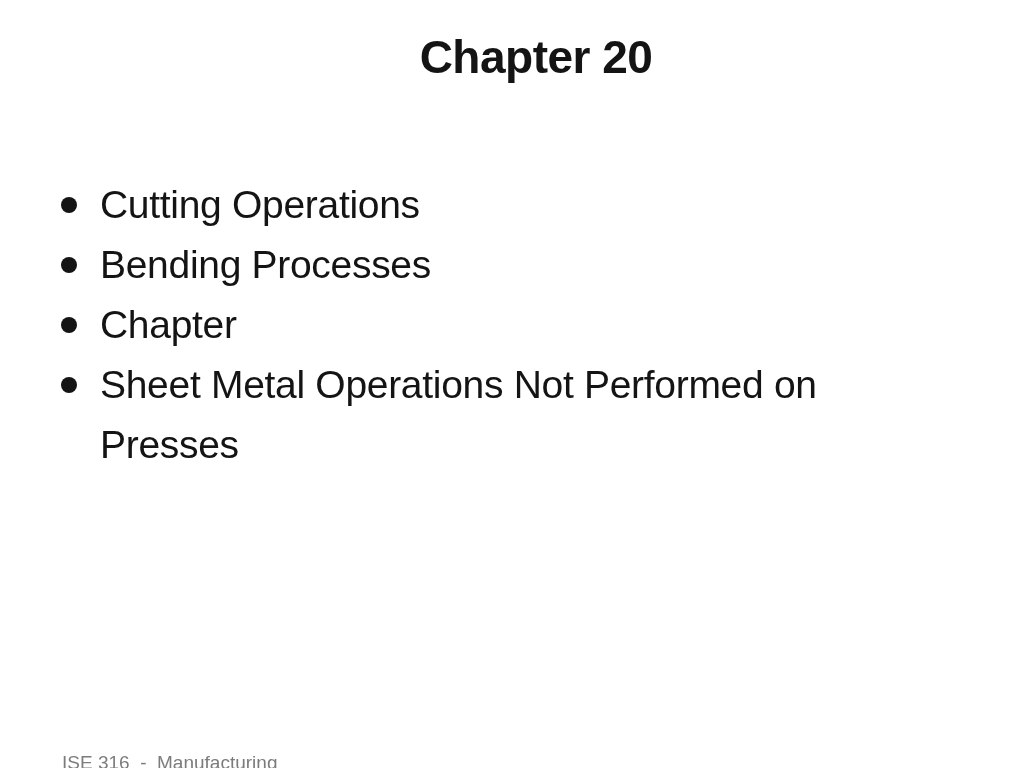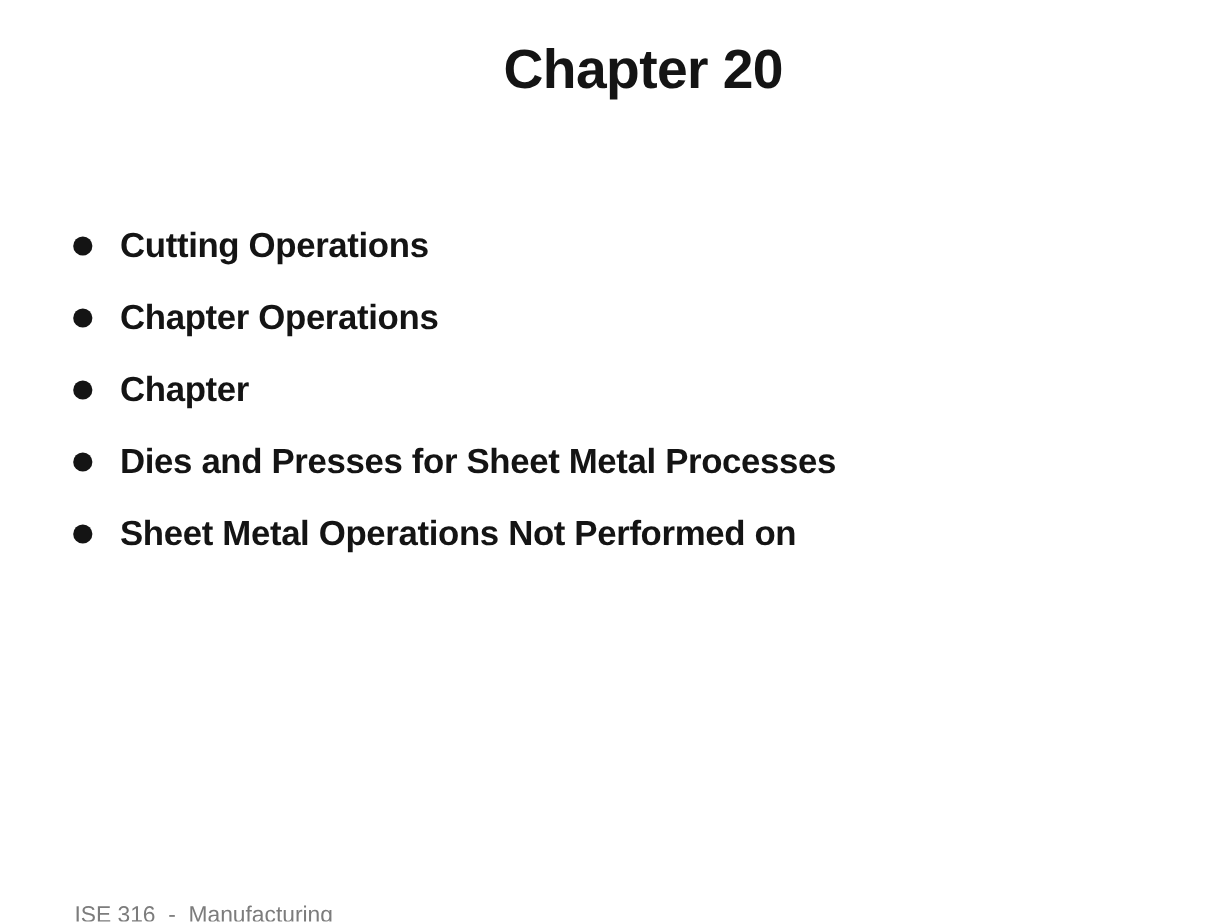--- a/index.html
+++ b/index.html
@@ -37,23 +37,23 @@
     white-space: nowrap;
   }
   .bullet-list {
     position: absolute;
     top: 175px;
     left: 100px;
     width: 840px;
     margin: 0;
     padding: 0;
     list-style: none;
-    font-size: 29px;
+    font-size: 39px;
     line-height: 60px;
-    font-weight: 700;
+    font-weight: 400;
     letter-spacing: -0.3px;
     color: var(--c-text, #141414);
   }
   .bullet-item {
     position: relative;
   }
   .bullet-dot {
     position: absolute;
     left: -39px;
     top: 22px;
@@ -89,33 +89,30 @@
     <span class="title-line">Chapter 20</span>
   </div>
 
   <ul class="bullet-list">
     <li class="bullet-item">
       <span class="bullet-dot"></span>
       <span class="bullet-line">Cutting Operations</span>
     </li>
     <li class="bullet-item">
       <span class="bullet-dot"></span>
-      <span class="bullet-line">Chapter Operations</span>
+      <span class="bullet-line">Bending Processes</span>
     </li>
     <li class="bullet-item">
       <span class="bullet-dot"></span>
       <span class="bullet-line">Chapter</span>
     </li>
     <li class="bullet-item">
       <span class="bullet-dot"></span>
-      <span class="bullet-line">Dies and Presses for Sheet Metal Processes</span>
-    </li>
-    <li class="bullet-item">
-      <span class="bullet-dot"></span>
       <span class="bullet-line">Sheet Metal Operations Not Performed on</span>
+      <span class="bullet-line">Presses</span>
     </li>
   </ul>
 
   <div class="slide-footer">
     <span class="footer-line">ISE 316  -  Manufacturing</span>
     
   </div>
 
 </div>
 

